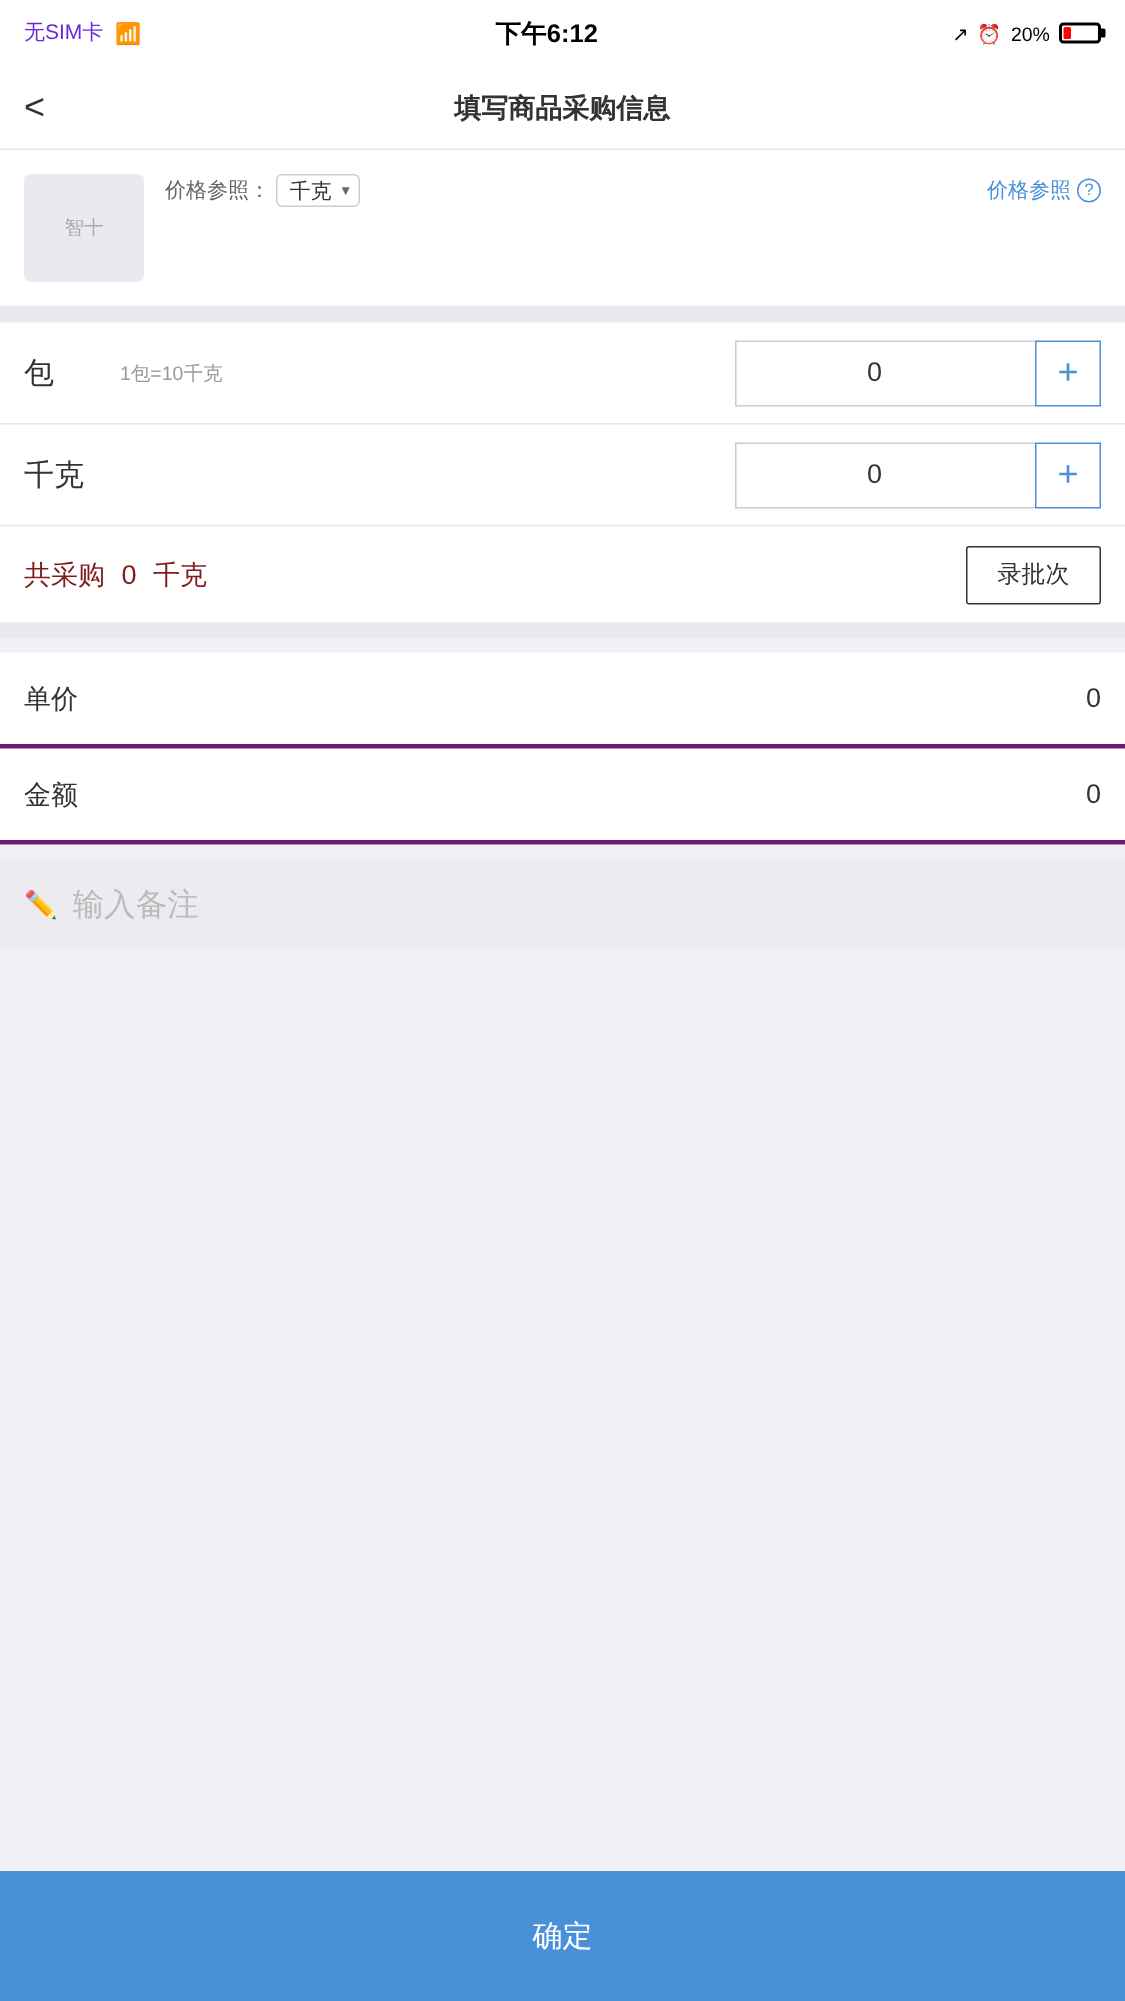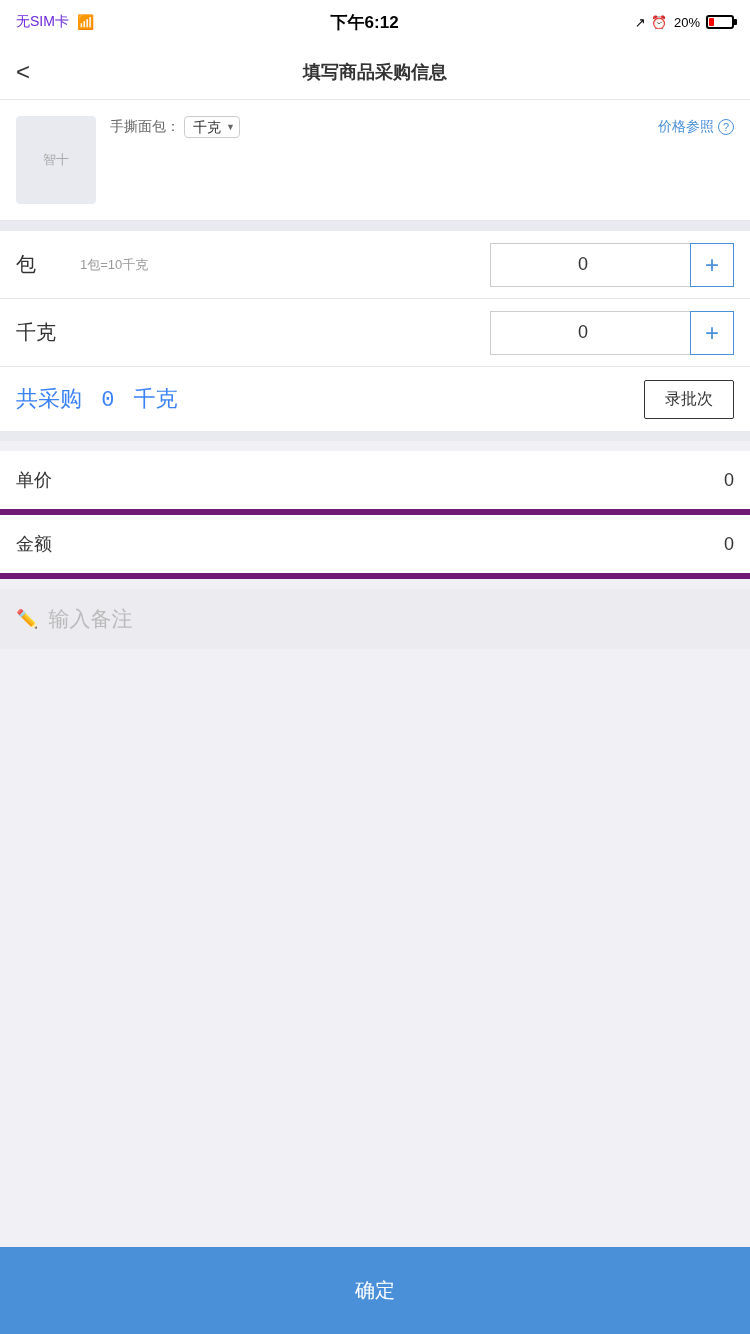--- a/index.html
+++ b/index.html
@@ -102,21 +102,21 @@
       background: #fff;
       margin-top: 0;
       padding: 16px;
       display: flex;
       align-items: flex-start;
       gap: 14px;
       border-bottom: 1px solid #e5e5ea;
     }
     .product-thumb {
       width: 80px;
-      height: 88px;
+      height: 72px;
       background: #e8eaf0;
       border-radius: 4px;
       display: flex;
       align-items: center;
       justify-content: center;
       flex-shrink: 0;
     }
     .product-thumb-logo {
       font-size: 13px;
       color: #aaa;
@@ -263,23 +263,22 @@
     .summary-row {
       display: flex;
       align-items: center;
       justify-content: space-between;
       padding: 0 16px;
       height: 64px;
       background: #fff;
       border-bottom: none;
     }
     .summary-text {
-      font-size: 22px;
-      color: #3b82f6;
-      font-family: Liberation Mono, monospace;
+      font-size: 18px;
+      color: #7f1d1d;
     }
     .batch-button {
       border: 1px solid #333;
       padding: 8px 20px;
       font-size: 16px;
       color: #333;
       background: #fff;
       cursor: pointer;
       border-radius: 2px;
     }
@@ -288,21 +287,21 @@
     .price-section {
       background: #fff;
       margin-top: 10px;
     }
     .price-row {
       display: flex;
       align-items: center;
       justify-content: space-between;
       padding: 0 16px;
       height: 64px;
-      border-bottom: 6px solid #701a75;
+      border-bottom: 3px solid #701a75;
     }
     .price-row-label {
       font-size: 18px;
       color: #333;
     }
     .price-row-value {
       font-size: 18px;
       color: #333;
     }
 
@@ -375,21 +374,21 @@
 
 <div class="product-card">
   <div class="product-thumb">
     <div class="product-thumb-logo">
       <div>智十</div>
     </div>
   </div>
   <div class="product-info">
     <div class="product-unit-row">
       <div style="display:flex;align-items:center;gap:4px;">
-        <span class="unit-label">手撕面包：</span>
+        <span class="unit-label">价格参照：</span>
         <div class="unit-select-wrapper">
           <select class="unit-select">
             <option>千克</option>
             <option>包</option>
           </select>
         </div>
       </div>
       <div class="price-ref">
         <span>价格参照</span>
         <div class="price-ref-help">?</div>

